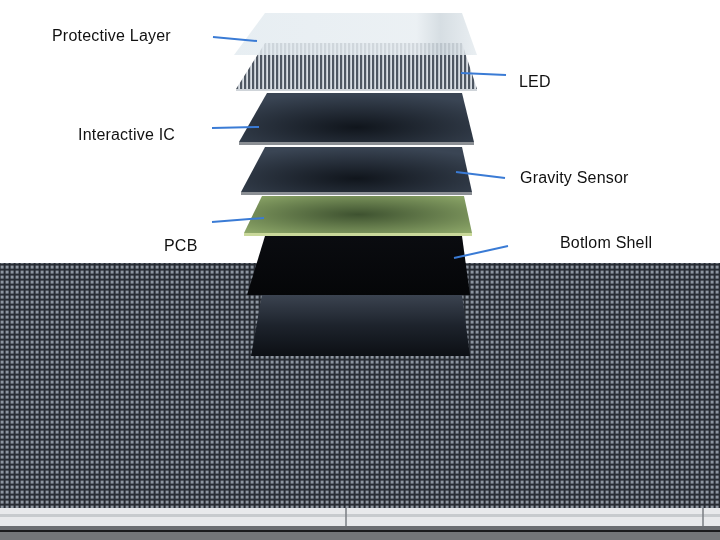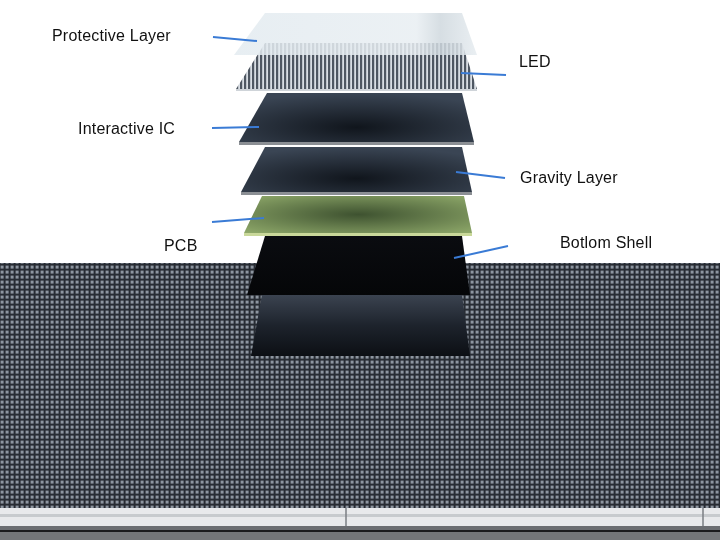--- a/index.html
+++ b/index.html
@@ -92,17 +92,17 @@
     <line x1="213" y1="37" x2="257" y2="41"></line>
     <line x1="461" y1="73" x2="506" y2="75"></line>
     <line x1="212" y1="128" x2="259" y2="127"></line>
     <line x1="456" y1="172" x2="505" y2="178"></line>
     <line x1="212" y1="222" x2="264" y2="218"></line>
     <line x1="454" y1="258" x2="508" y2="246"></line>
   </g>
 </svg>
 
 <div class="label" style="left:52px; top:26px;">Protective Layer</div>
-<div class="label" style="left:519px; top:52px;">LED</div>
-<div class="label" style="left:78px; top:119px;">Interactive IC</div>
-<div class="label" style="left:520px; top:168px;">Gravity Layer</div>
+<div class="label" style="left:519px; top:72px;">LED</div>
+<div class="label" style="left:78px; top:125px;">Interactive IC</div>
+<div class="label" style="left:520px; top:168px;">Gravity Sensor</div>
 <div class="label" style="left:164px; top:214px;margin-top:22px;">PCB</div>
 <div class="label" style="left:519px; top:233px;margin-left:41px;">Botlom Shell</div>
 
 </body></html>

